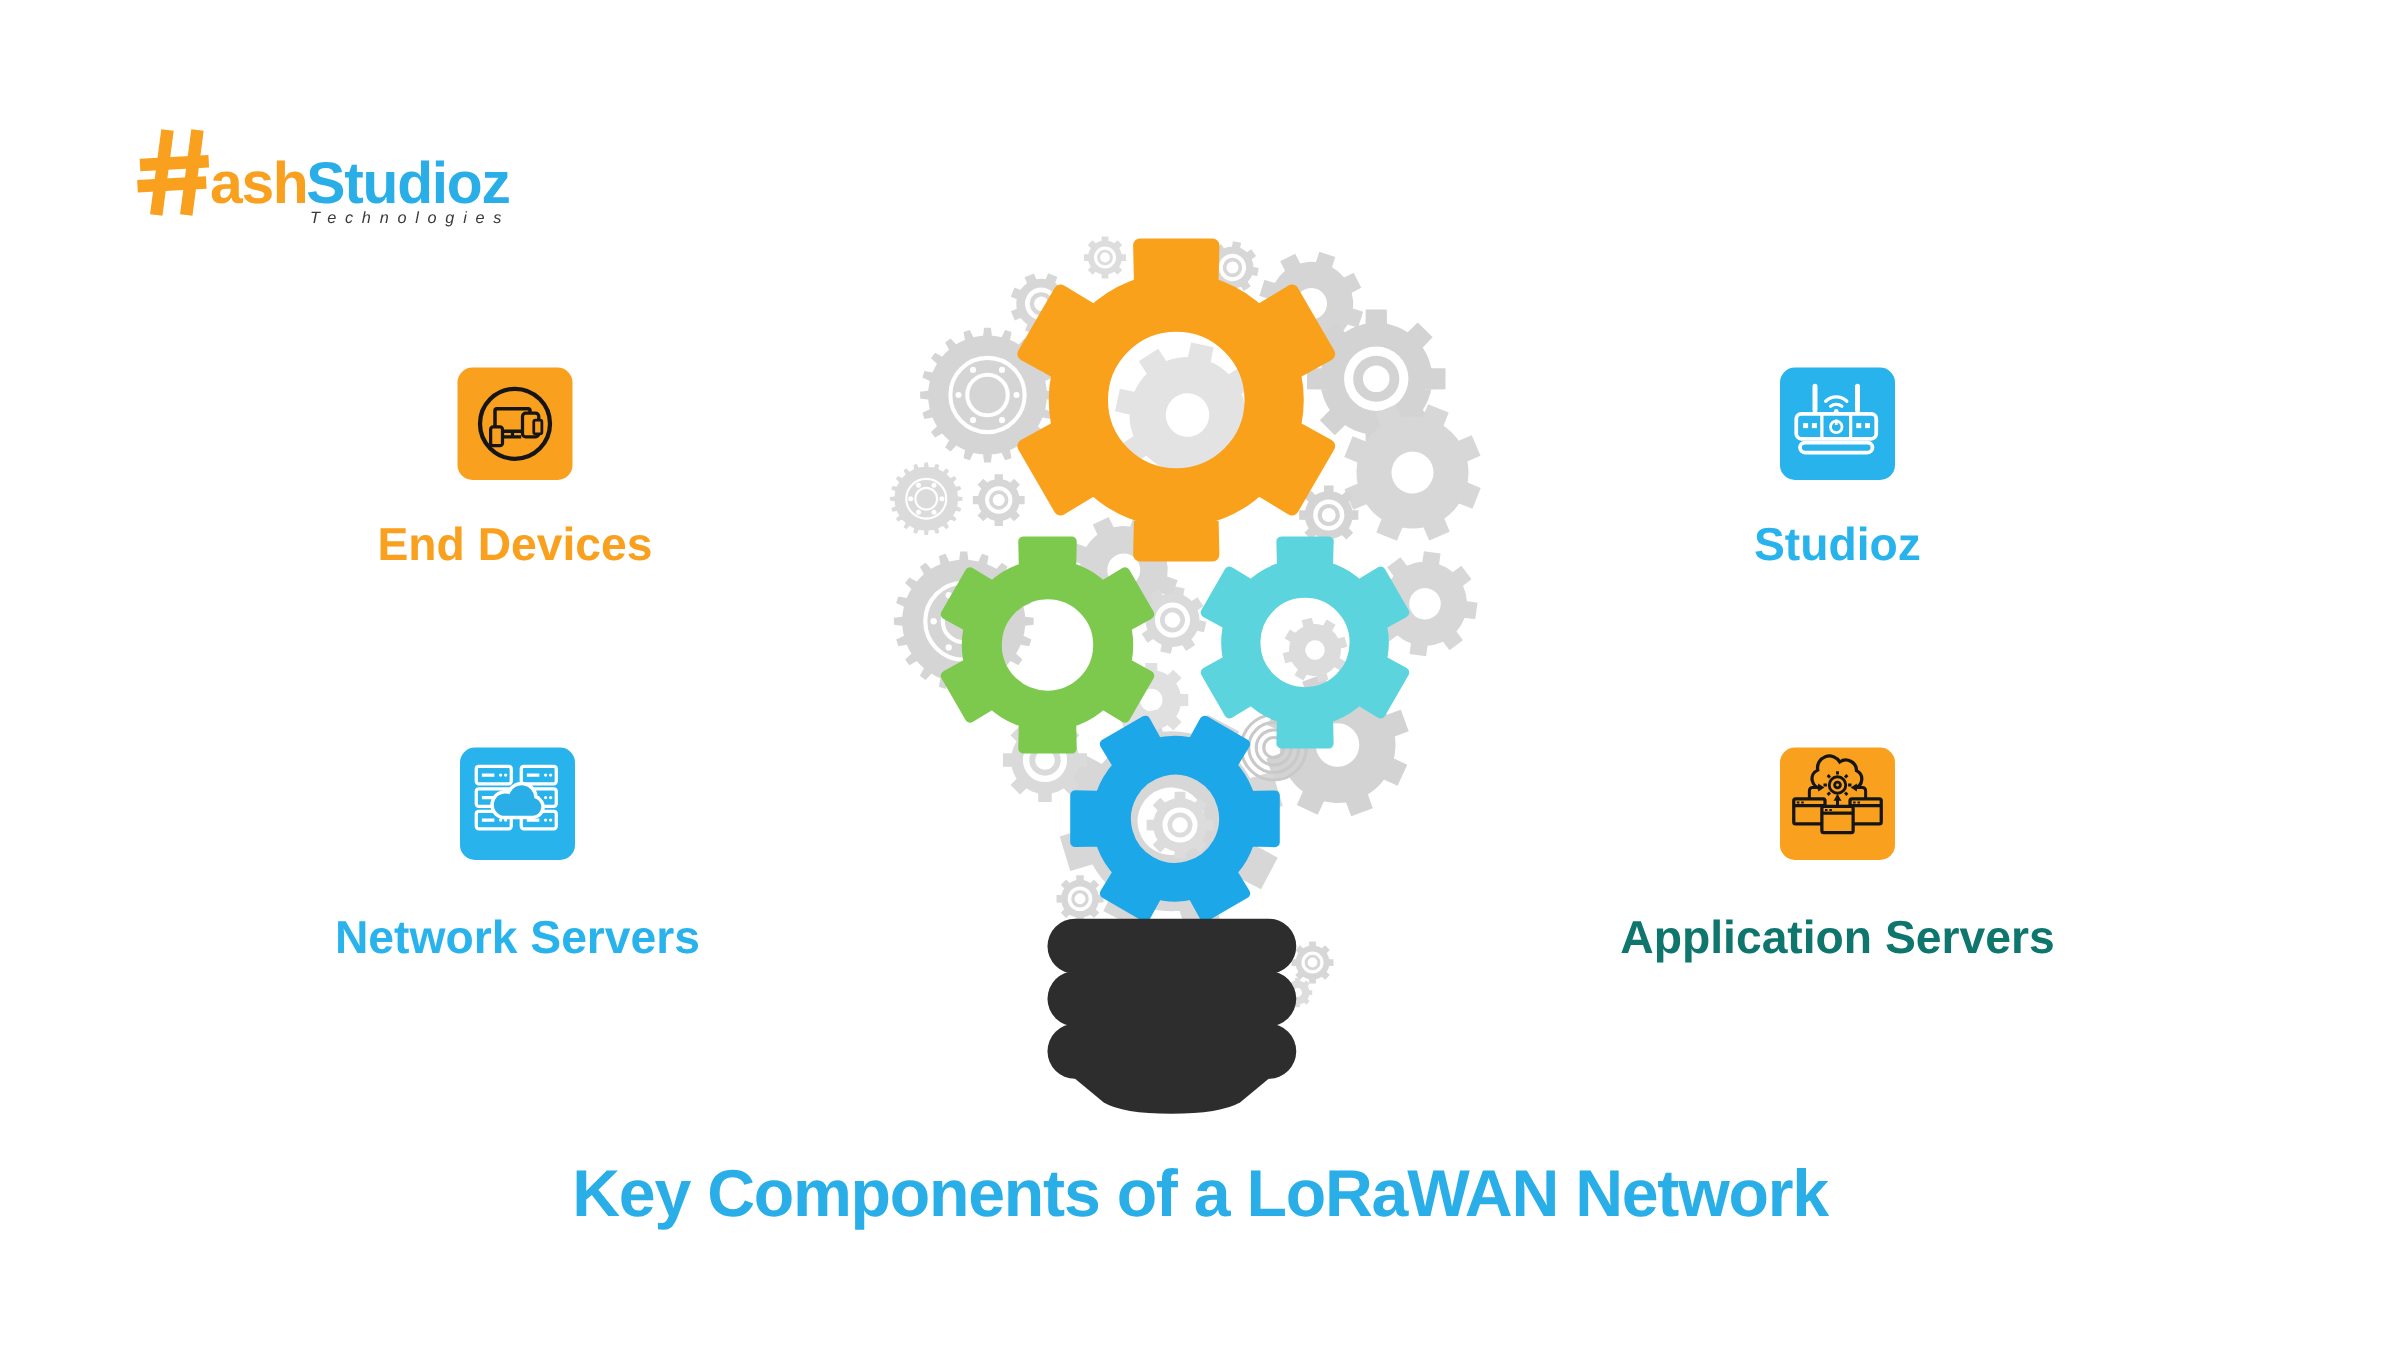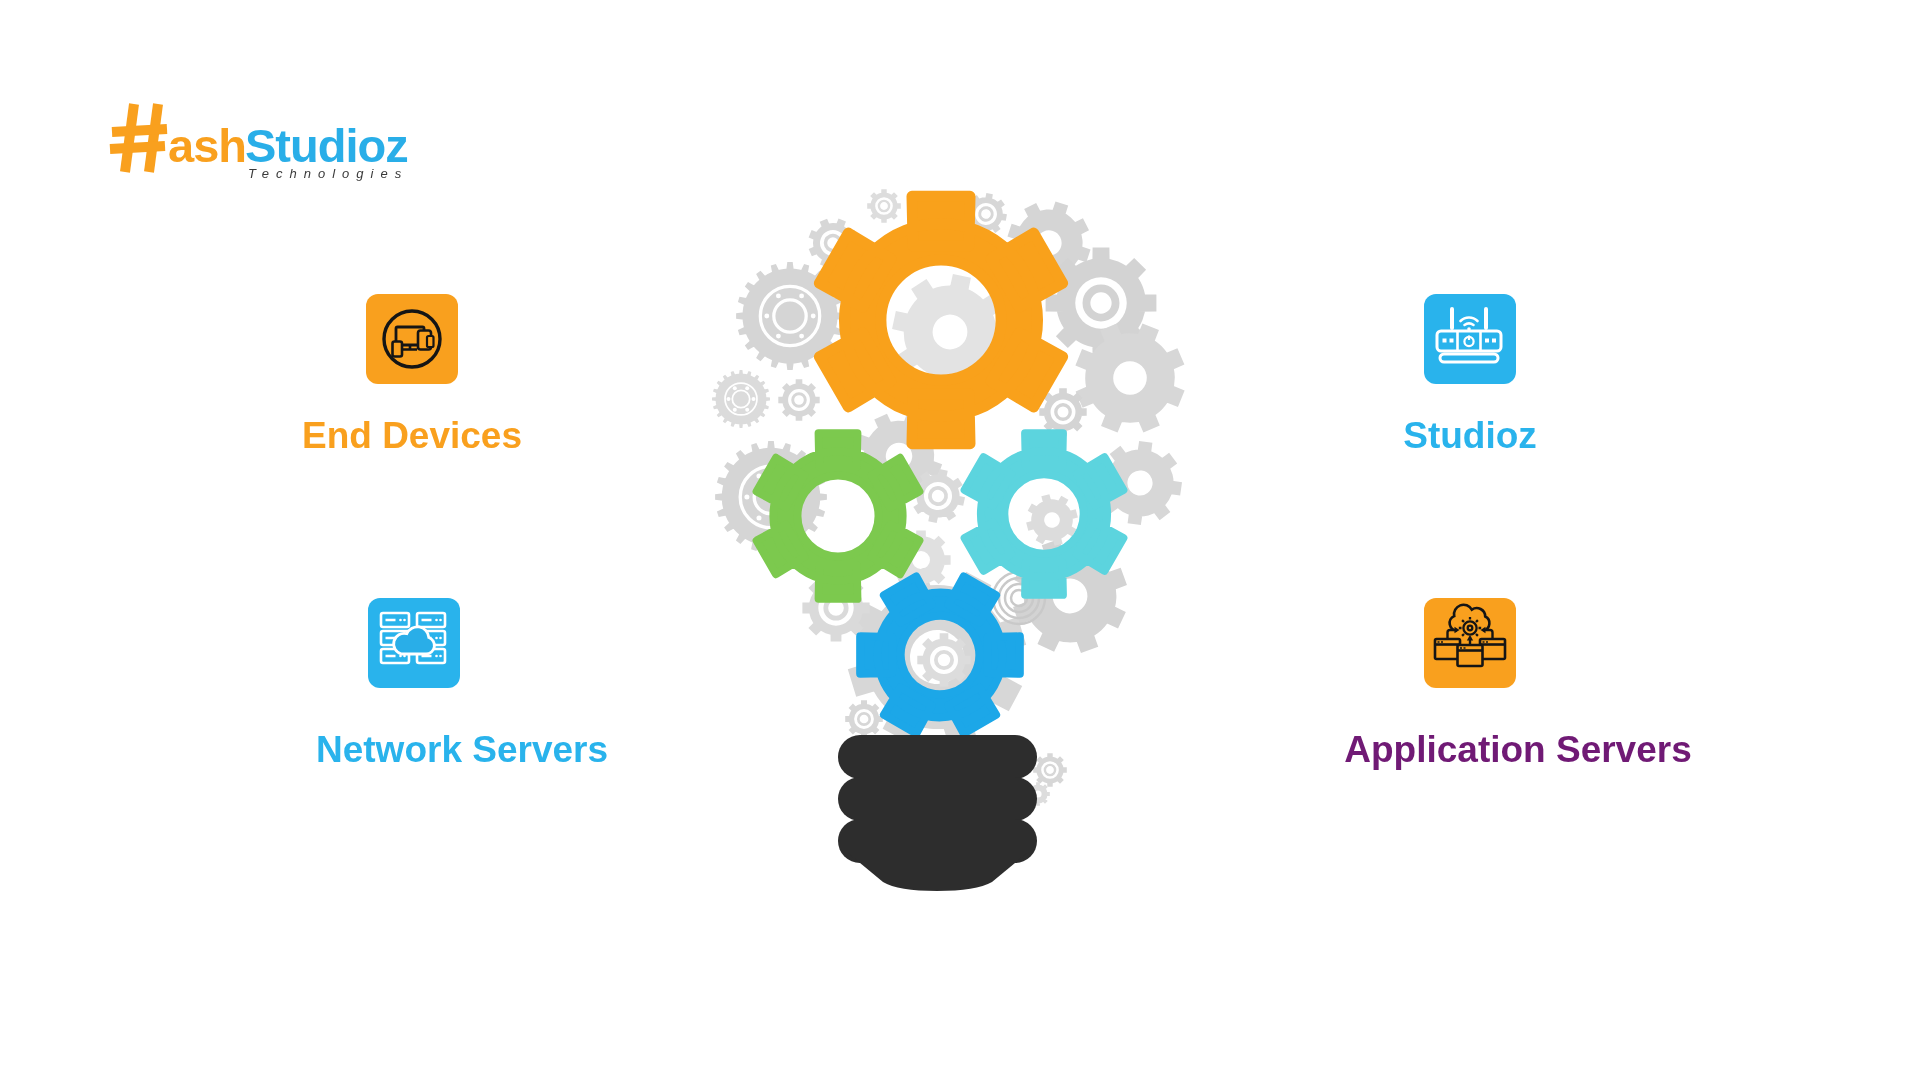--- a/index.html
+++ b/index.html
@@ -25,21 +25,21 @@
   .label{
     position:absolute;left:46px;white-space:nowrap;
     transform:translate(-50%,-50%);
     font-size:37px;font-weight:bold;letter-spacing:0px;
   }
   .c0{left:366px;top:294px;}
   .c1{left:1424px;top:294px;}
   .c2{left:368px;top:598px;}
   .c3{left:1424px;top:598px;}
   .c0 .label,.c1 .label{top:142px;}
-  .c2 .label,.c3 .label{top:152px;margin-left:48px;}
+  .c2 .label,.c3 .label{top:152px;}
   
   .title{
     position:absolute;top:925px;left:50%;transform:translateX(-50%);
     font-size:53px;font-weight:bold;letter-spacing:-1px;white-space:nowrap;
     color:var(--blue,#29AEE8);
   }
   
   .sk-dark{stroke:#151515;fill:none;}
   .sk-w{stroke:#ffffff;fill:none;}
   .fw{fill:#ffffff;}
@@ -289,17 +289,18 @@
         <g class="sk-dark" stroke-width="2.4">
           <path d="M23.5,41 v-6.5 a2.5,2.5 0 0 1 2.5,-2.5 h4.5"></path>
           <path d="M68.5,41 v-6.5 a2.5,2.5 0 0 0 -2.5,-2.5 h-4.5"></path>
           <path d="M46,47 V42"></path>
         </g>
         <polygon points="30.5,28.8 35.5,32 30.5,35.2" class="fd"></polygon>
         <polygon points="61.5,28.8 56.5,32 61.5,35.2" class="fd"></polygon>
         <polygon points="42.8,42.5 49.2,42.5 46,37.2" class="fd"></polygon>
       </svg>
     </div>
-    <div class="label" style="color: #701a75;">Application Servers</div>
+    <div class="label" style="color: #0f766e;">Application Servers</div>
   </div>
 
+  <div class="title">Key Components of a LoRaWAN Network</div>
 
 </div>
 
 </body></html>

